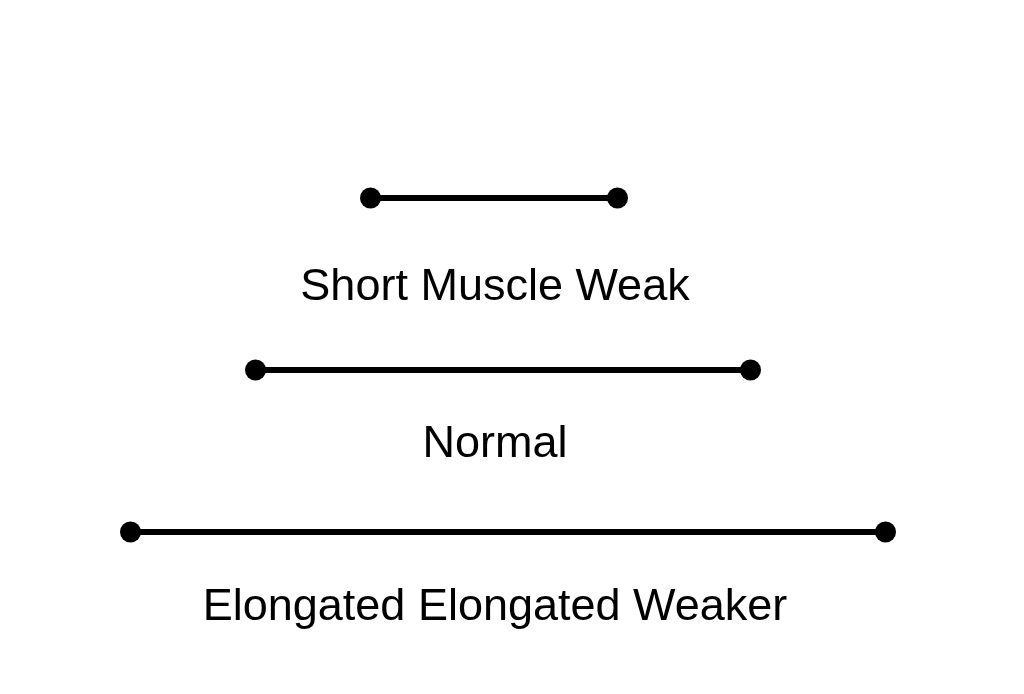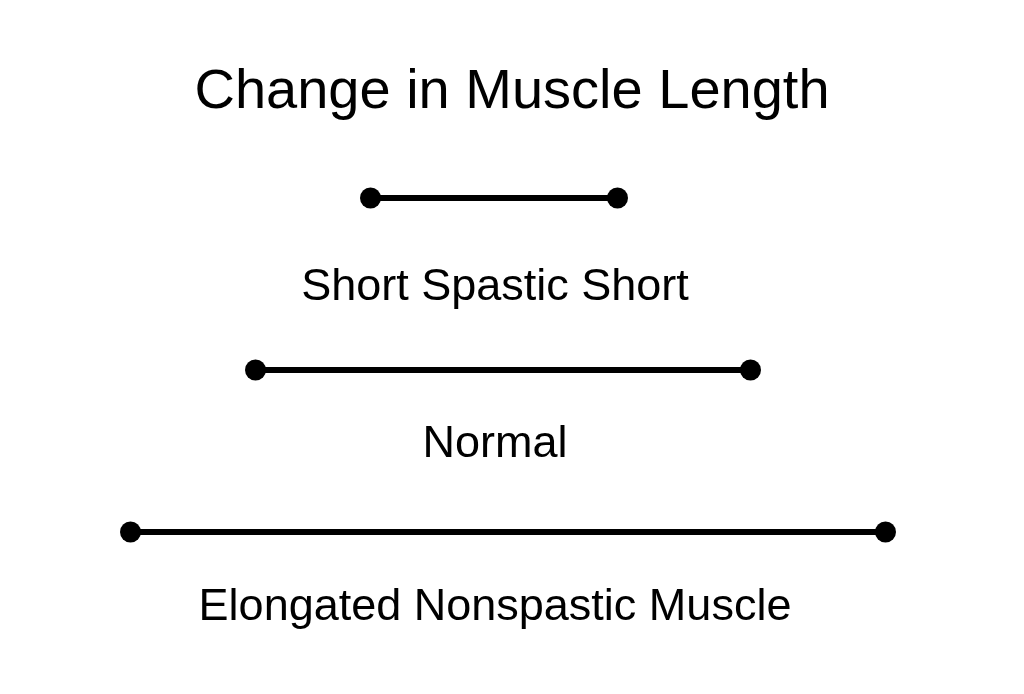--- a/index.html
+++ b/index.html
@@ -49,23 +49,22 @@
     font-size: 45px;
     font-weight: 400;
     color: var(--ink, #000);
     white-space: nowrap;
   }
 </style>
 </head>
 <body>
 
 <div class="canvas">
-  <h1 class="title">Change in Muscle Length</h1>
 
   <div class="line" style="left: 370px; width: 247px; height: 6px; top: 195px;"></div>
-  <div class="label" style="left: 495px; top: 285px;">Short Spastic Short</div>
+  <div class="label" style="left: 495px; top: 285px;">Short Muscle Weak</div>
 
   <div class="line" style="left: 255px; width: 495px; height: 6px; top: 367px;"></div>
   <div class="label" style="left: 495px; top: 442px;">Normal</div>
 
   <div class="line" style="left: 130px; width: 755px; height: 6px; top: 529px;"></div>
-  <div class="label" style="left: 495px; top: 605px;">Elongated Nonspastic Muscle</div>
+  <div class="label" style="left: 495px; top: 605px;">Elongated Elongated Weaker</div>
 </div>
 
 </body></html>

